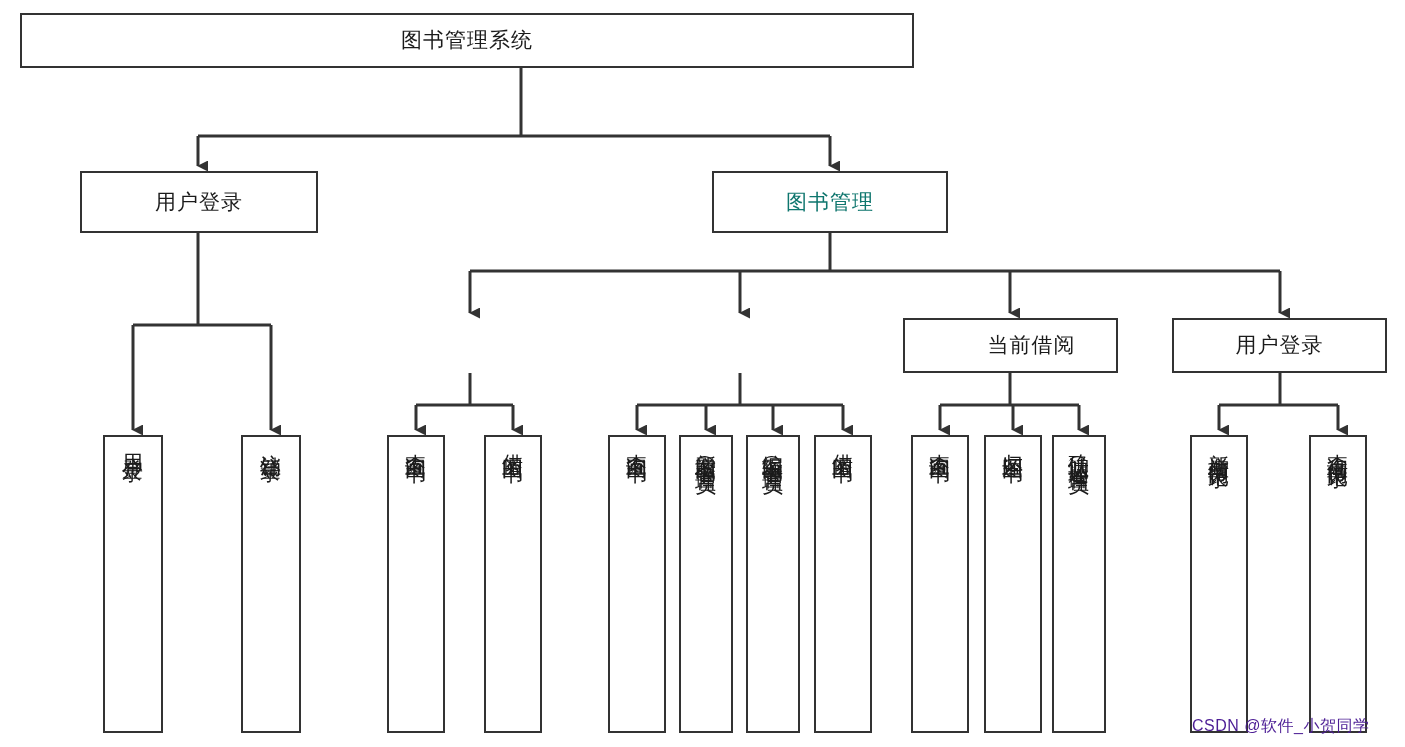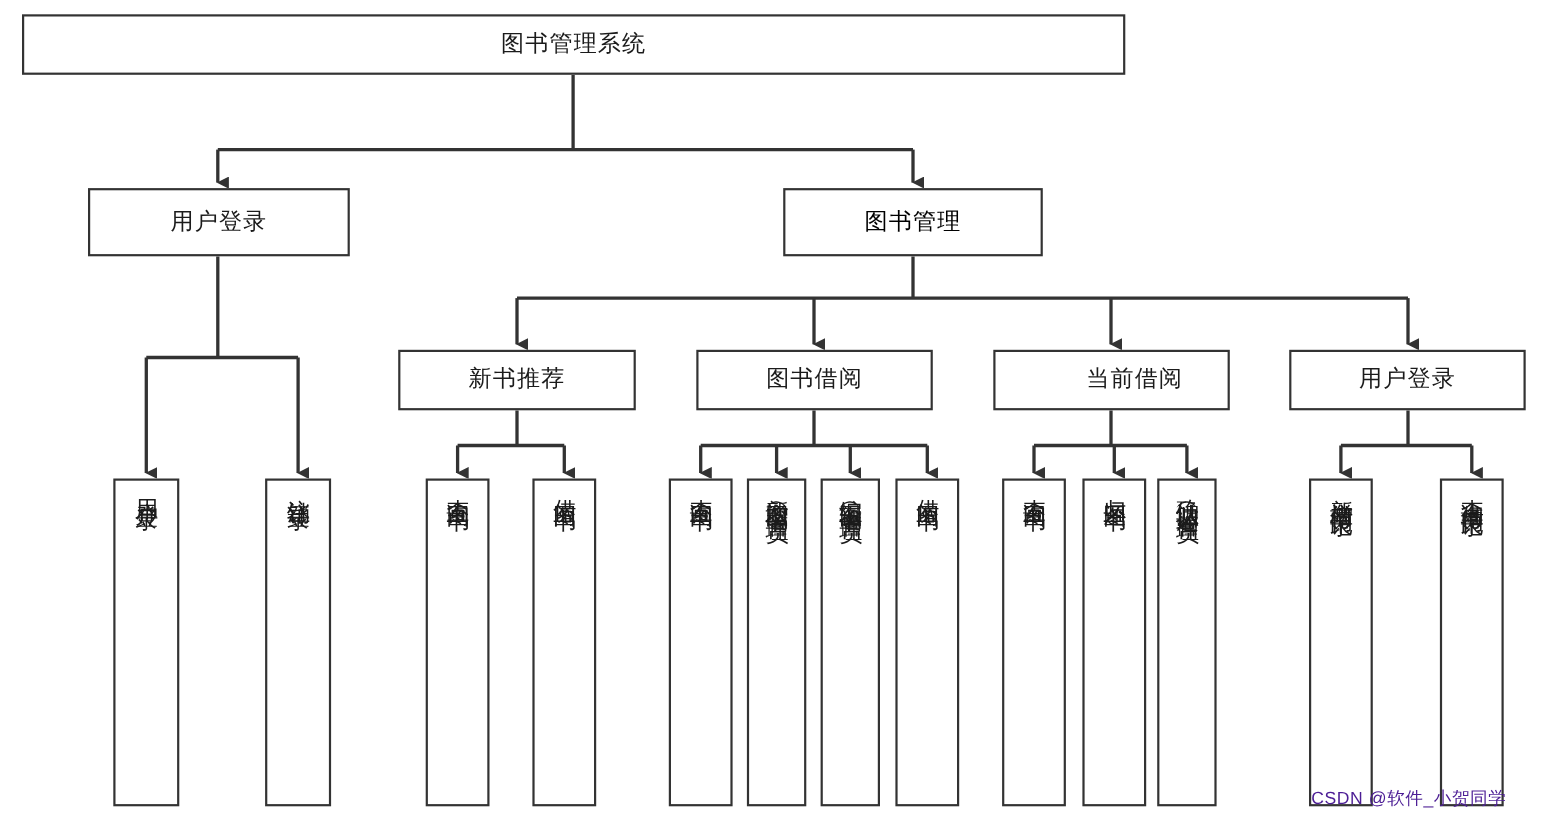--- a/index.html
+++ b/index.html
@@ -116,37 +116,31 @@
       <path d="M1013,405 L1013,430" marker-end="url(#arrow)"></path>
       <path d="M1079,405 L1079,430" marker-end="url(#arrow)"></path>
 
       <path d="M1280,373 L1280,405"></path>
       <path d="M1219,405 L1338,405"></path>
       <path d="M1219,405 L1219,430" marker-end="url(#arrow)"></path>
       <path d="M1338,405 L1338,430" marker-end="url(#arrow)"></path>
     </g>
   </svg>
 
-  <div class="node" id="node-root" style="left: 20px; top: 13px; width: 1003px; height: 55px; border-color: rgb(51, 51, 51); background: rgb(255, 255, 255); color: rgb(27, 27, 27);">
+  <div class="node" id="node-root" style="left: 20px; top: 13px; width: 894px; height: 55px; border-color: rgb(51, 51, 51); background: rgb(255, 255, 255); color: rgb(27, 27, 27);">
     <span class="label">图书管理系统</span>
   </div>
 
   <div class="node" id="l2-0" style="left: 80px; top: 171px; width: 238px; height: 62px; border-color: rgb(51, 51, 51); background: rgb(255, 255, 255); color: rgb(27, 27, 27);">
     <span class="label">用户登录</span>
   </div>
-  <div class="node" id="l2-1" style="left: 712px; top: 171px; width: 236px; height: 62px; border-color: rgb(51, 51, 51); background: rgb(255, 255, 255); color: #000000;">
+  <div class="node" id="l2-1" style="left: 712px; top: 171px; width: 236px; height: 62px; border-color: rgb(51, 51, 51); background: rgb(255, 255, 255); color: #0f766e;">
     <span class="label">图书管理</span>
   </div>
 
-  <div class="node" id="l3-0" style="left: 362px; top: 318px; width: 216px; height: 55px; border-color: rgb(51, 51, 51); background: rgb(255, 255, 255); color: rgb(27, 27, 27);">
-    <span class="label">新书推荐</span>
-  </div>
-  <div class="node" id="l3-1" style="left: 633px; top: 318px; width: 215px; height: 55px; border-color: rgb(51, 51, 51); background: rgb(255, 255, 255); color: rgb(27, 27, 27);">
-    <span class="label">图书借阅</span>
-  </div>
   <div class="node" id="l3-2" style="left: 903px; top: 318px; width: 215px; height: 55px; border-color: rgb(51, 51, 51); background: rgb(255, 255, 255); color: rgb(27, 27, 27); padding-left: 42px;">
     <span class="label">当前借阅</span>
   </div>
   <div class="node" id="l3-3" style="left: 1172px; top: 318px; width: 215px; height: 55px; border-color: rgb(51, 51, 51); background: rgb(255, 255, 255); color: rgb(27, 27, 27);">
     <span class="label">用户登录</span>
   </div>
 
   <div class="node leaf" id="lf-0" style="left: 103px; top: 435px; width: 60px; height: 298px; border-color: rgb(51, 51, 51); background: rgb(255, 255, 255); color: rgb(27, 27, 27);">
     <span class="label">用户登录</span>
   </div>

